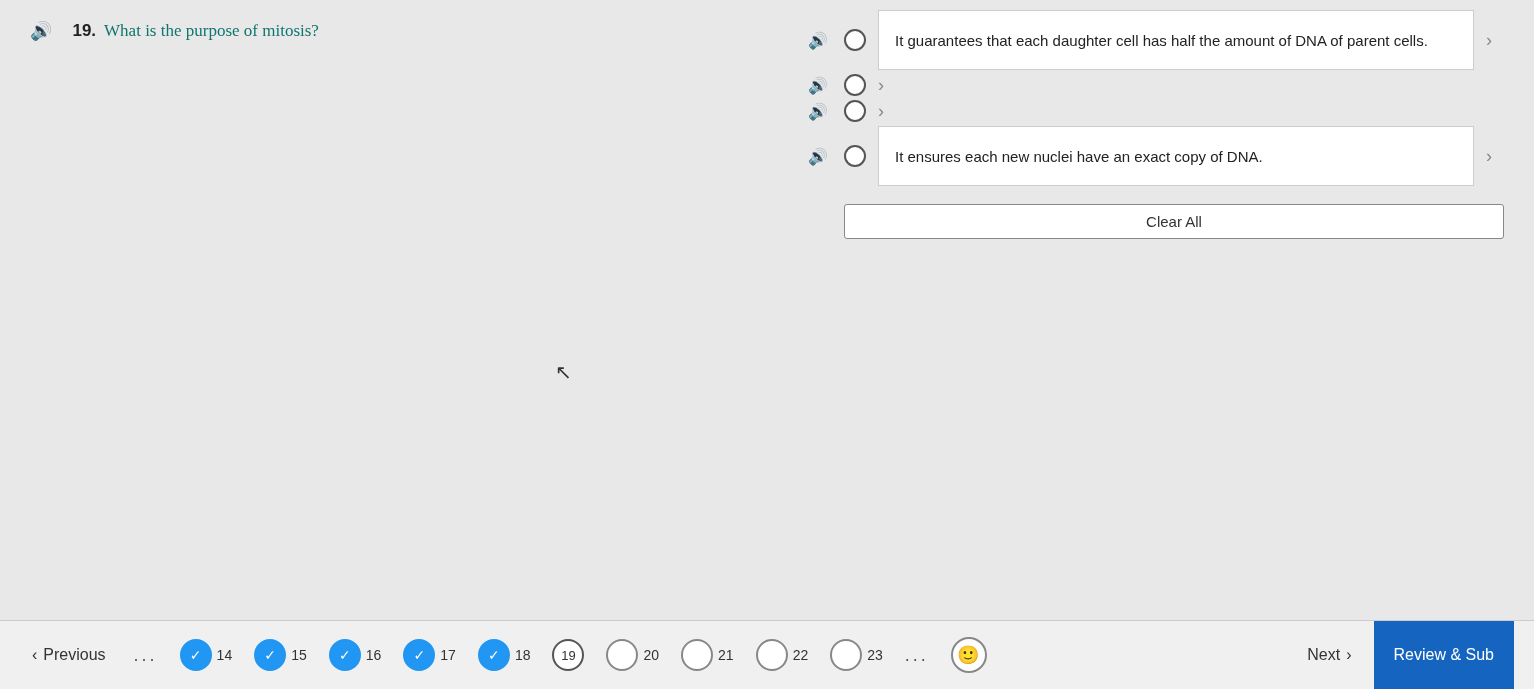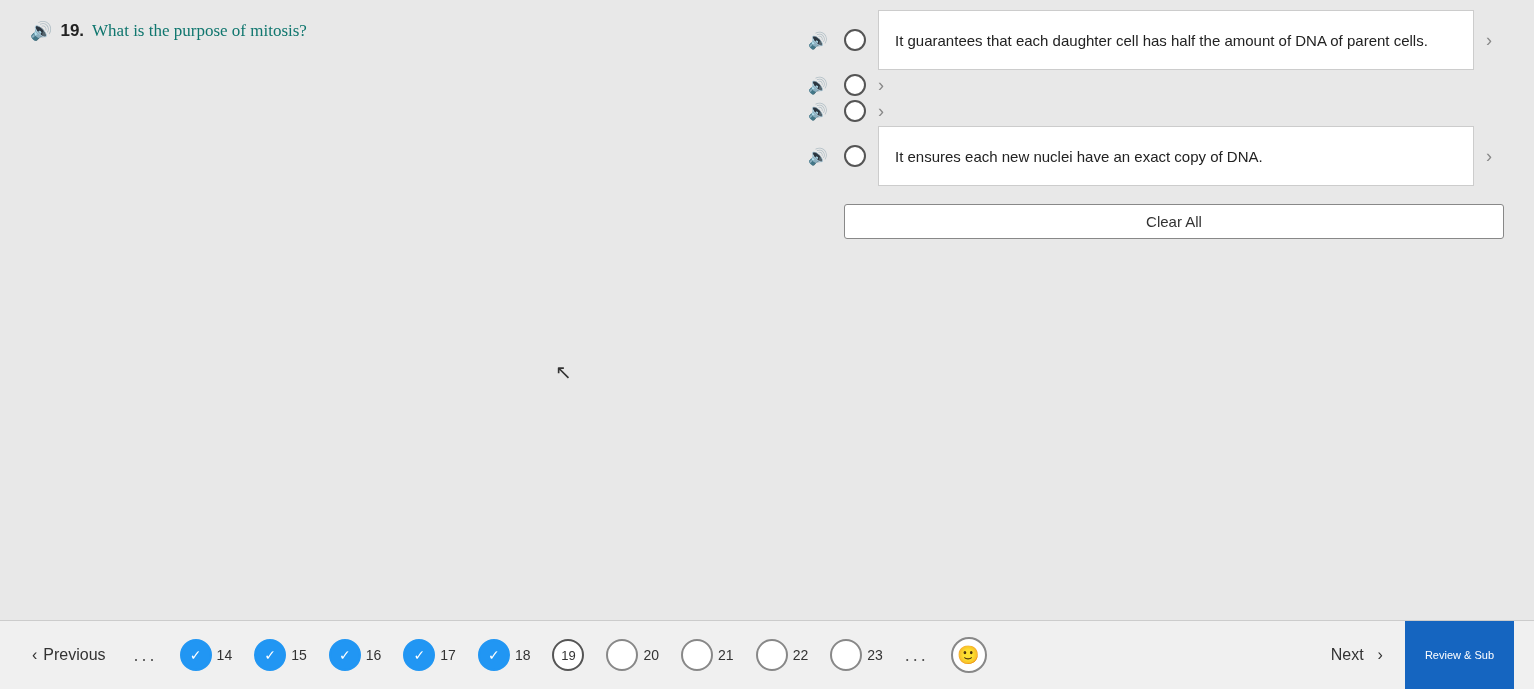--- a/index.html
+++ b/index.html
@@ -30,20 +30,21 @@
     .audio-icon-main {
       color: #555;
       font-size: 18px;
       cursor: pointer;
     }
 
     .question-number {
       font-size: 17px;
       font-weight: bold;
       color: #222;
+      margin-left: 12px;
     }
 
     .question-text {
       font-size: 17px;
       color: #0f766e;
       font-family: Liberation Serif, serif;
     }
 
     .answers-container {
       position: absolute;
@@ -199,34 +200,34 @@
       align-items: center;
       justify-content: center;
       font-size: 18px;
       cursor: pointer;
       margin: 0 6px;
     }
 
     .next-btn {
       display: flex;
       align-items: center;
-      gap: 14px;
+      gap: 6px;
       font-size: 16px;
       color: #333;
       cursor: pointer;
       padding: 8px 12px;
       background: none;
       border: none;
     }
 
     .review-submit-btn {
       background: #1565C0;
       color: white;
       padding: 14px 20px;
-      font-size: 11px;
+      font-size: 16px;
       border: none;
       cursor: pointer;
       height: 69px;
       white-space: nowrap;
     }
 
     .spacer { flex: 1; }
 
     .cursor-arrow {
       position: absolute;

